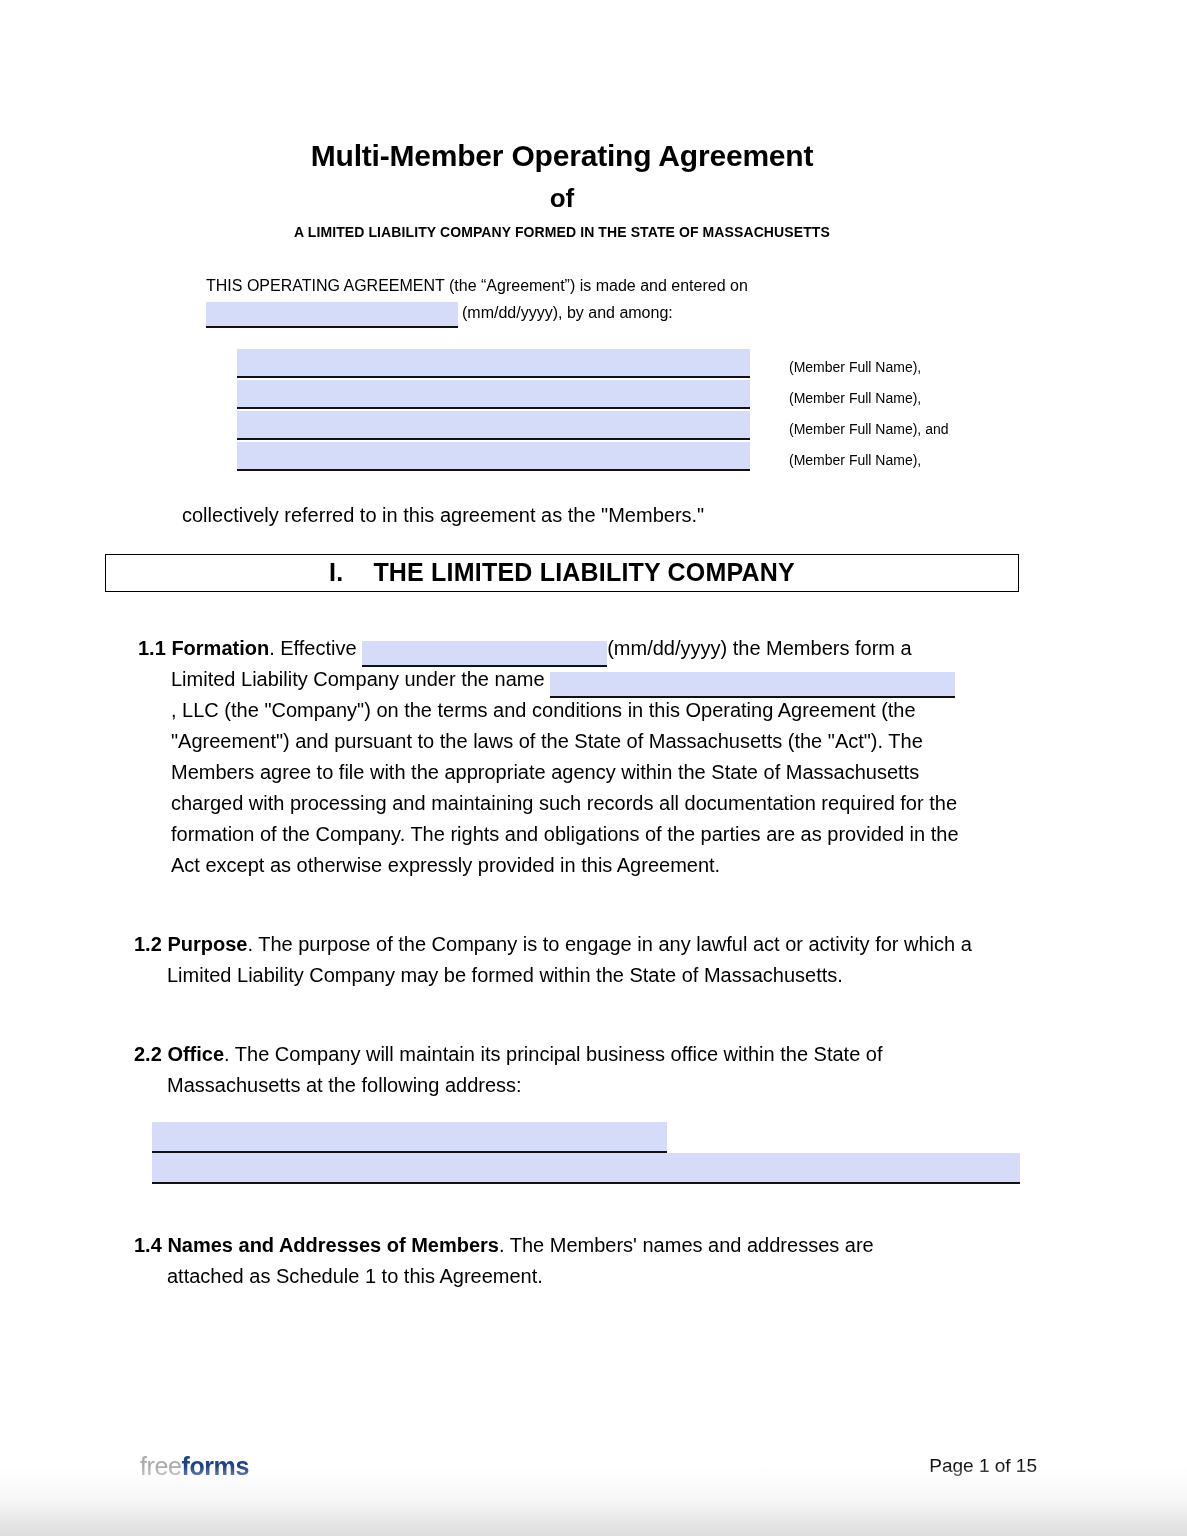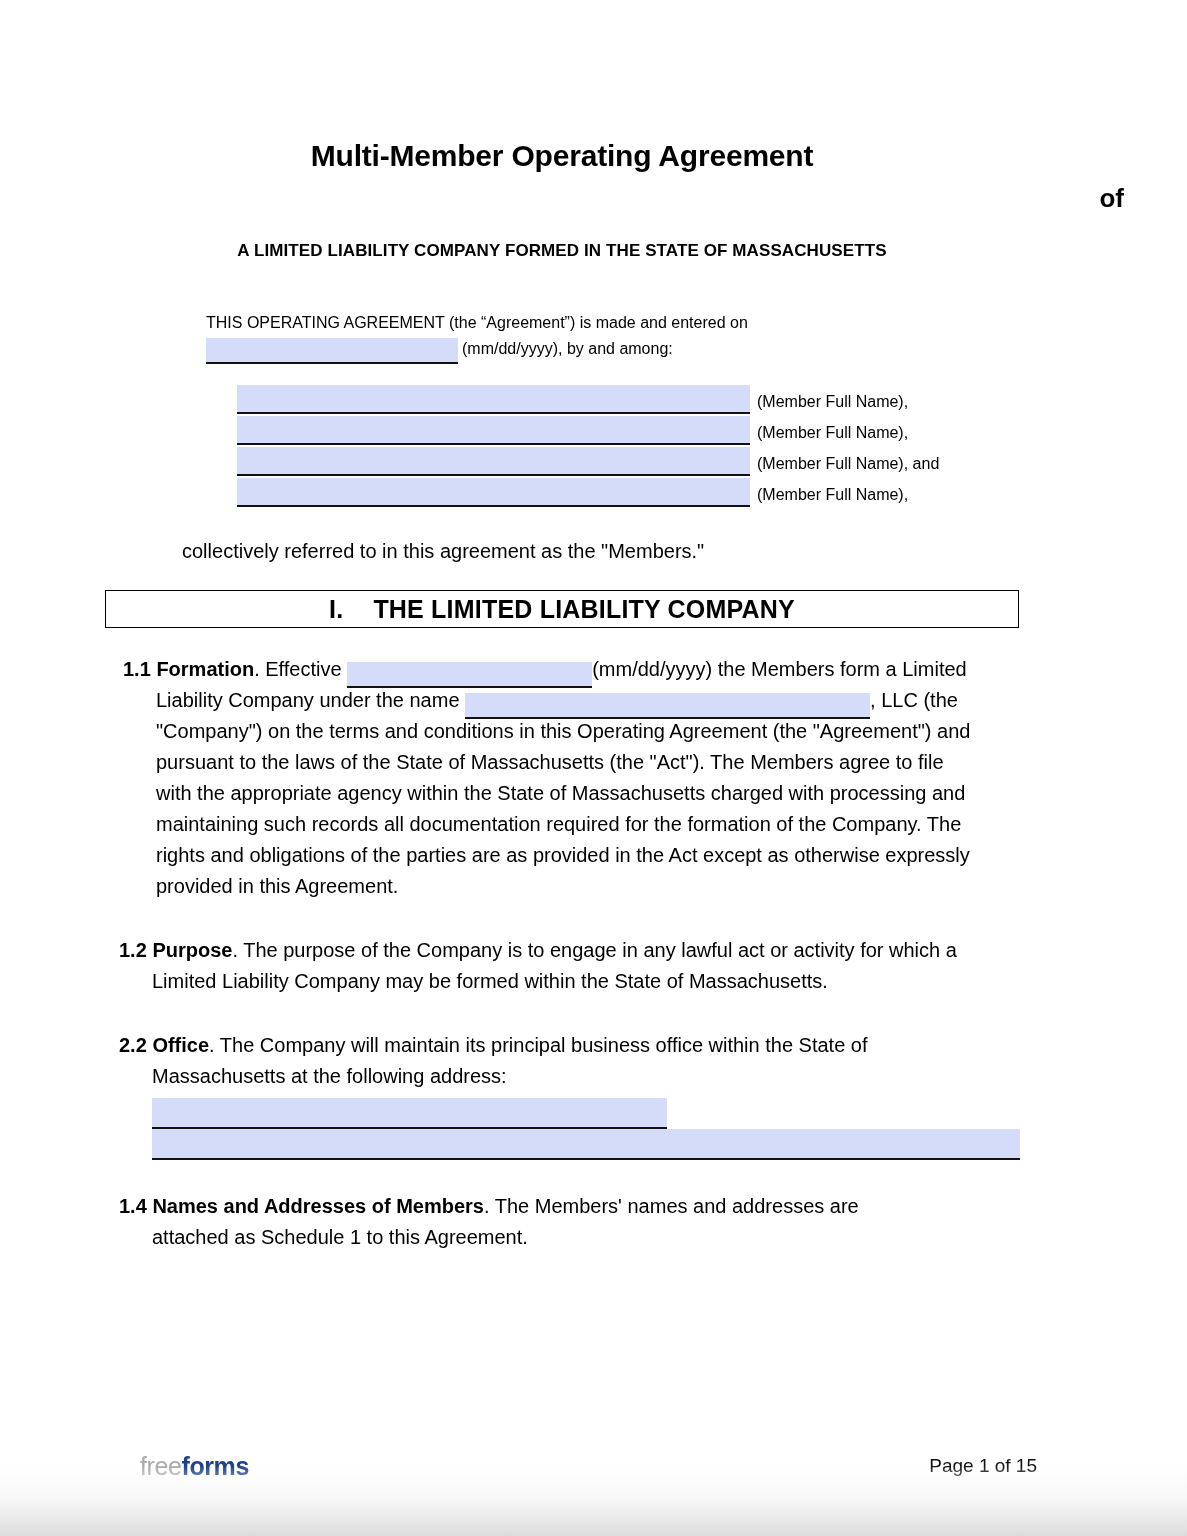--- a/index.html
+++ b/index.html
@@ -46,21 +46,21 @@
   .doc-title {
     text-align: center;
     font-size: 30px;
     font-weight: bold;
     letter-spacing: -0.2px;
     margin: 0;
     padding-top: 139px;
     line-height: 1.12;
   }
   .doc-title-of {
-    text-align: right;
+    text-align: center;
     font-size: 26px;
     font-weight: bold;
     margin: 0;
     padding-top: 10px;
   }
 
   
   .field {
     display: inline-block;
     background: #d5dcf9;
@@ -83,24 +83,24 @@
   }
   .company-suffix {
     font-size: 30px;
     font-weight: bold;
     line-height: 1;
     padding-bottom: 1px;
   }
 
   .state-line {
     text-align: center;
-    font-size: 17px;
+    font-size: 14px;
     font-weight: bold;
     line-height: 1.55;
-    margin: 16px;
+    margin: 0;
     padding-top: 8px;
     letter-spacing: 0.1px;
   }
 
   
   .intro {
     font-size: 16px;
     line-height: 1.58;
     margin: 0;
     padding-top: 30px;
@@ -123,25 +123,26 @@
   .member-row {
     display: flex;
     align-items: flex-end;
     height: 31px;
   }
   .member-field {
     width: 513px;
     height: 29px;
   }
   .member-label {
-    font-size: 16px;
+    font-size: 14px;
     line-height: 1;
     padding-left: 7px;
     padding-bottom: 4px;
     white-space: nowrap;
+    margin-left: 32px;
   }
 
   .collective {
     font-size: 20px;
     margin: 0;
     padding-top: 33px;
     padding-left: 182px;
   }
 
   
@@ -157,21 +158,21 @@
     font-size: 25px;
     font-weight: bold;
     letter-spacing: 0.2px;
   }
   .section-numeral { margin-right: 30px; }
 
   
   .clause {
     font-size: 20px;
     line-height: 1.55;
-    margin: 0;
+    margin: 15px;
     padding-right: 150px;
     text-indent: -33px;
   }
   .clause-1-1 { padding-top: 26px; padding-left: 156px; padding-right: 150px; }
   .clause-1-2 { padding-top: 33px; padding-left: 152px; padding-right: 108px; }
   .clause-1-3 { padding-top: 33px; padding-left: 152px; padding-right: 180px; }
   .clause-1-4 { padding-top: 31px; padding-left: 152px; padding-right: 200px; }
   .clause-num { font-weight: bold; }
   .clause-title { font-weight: bold; }
 

